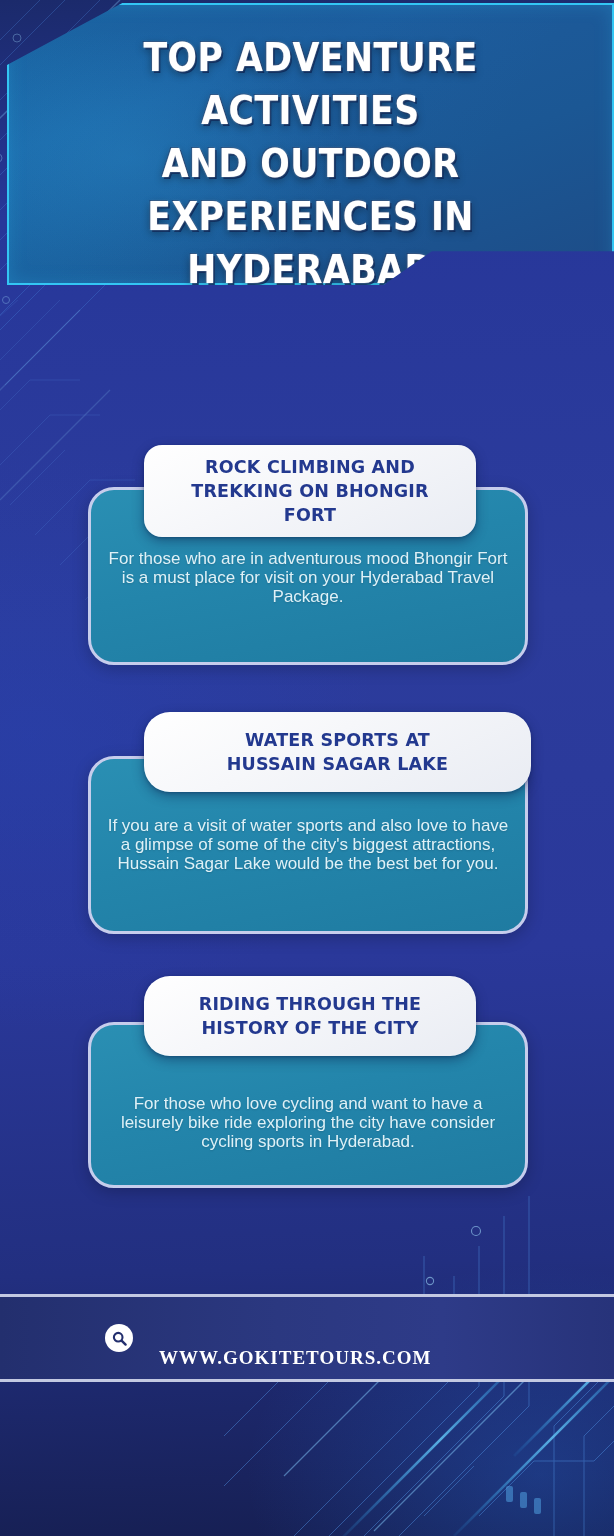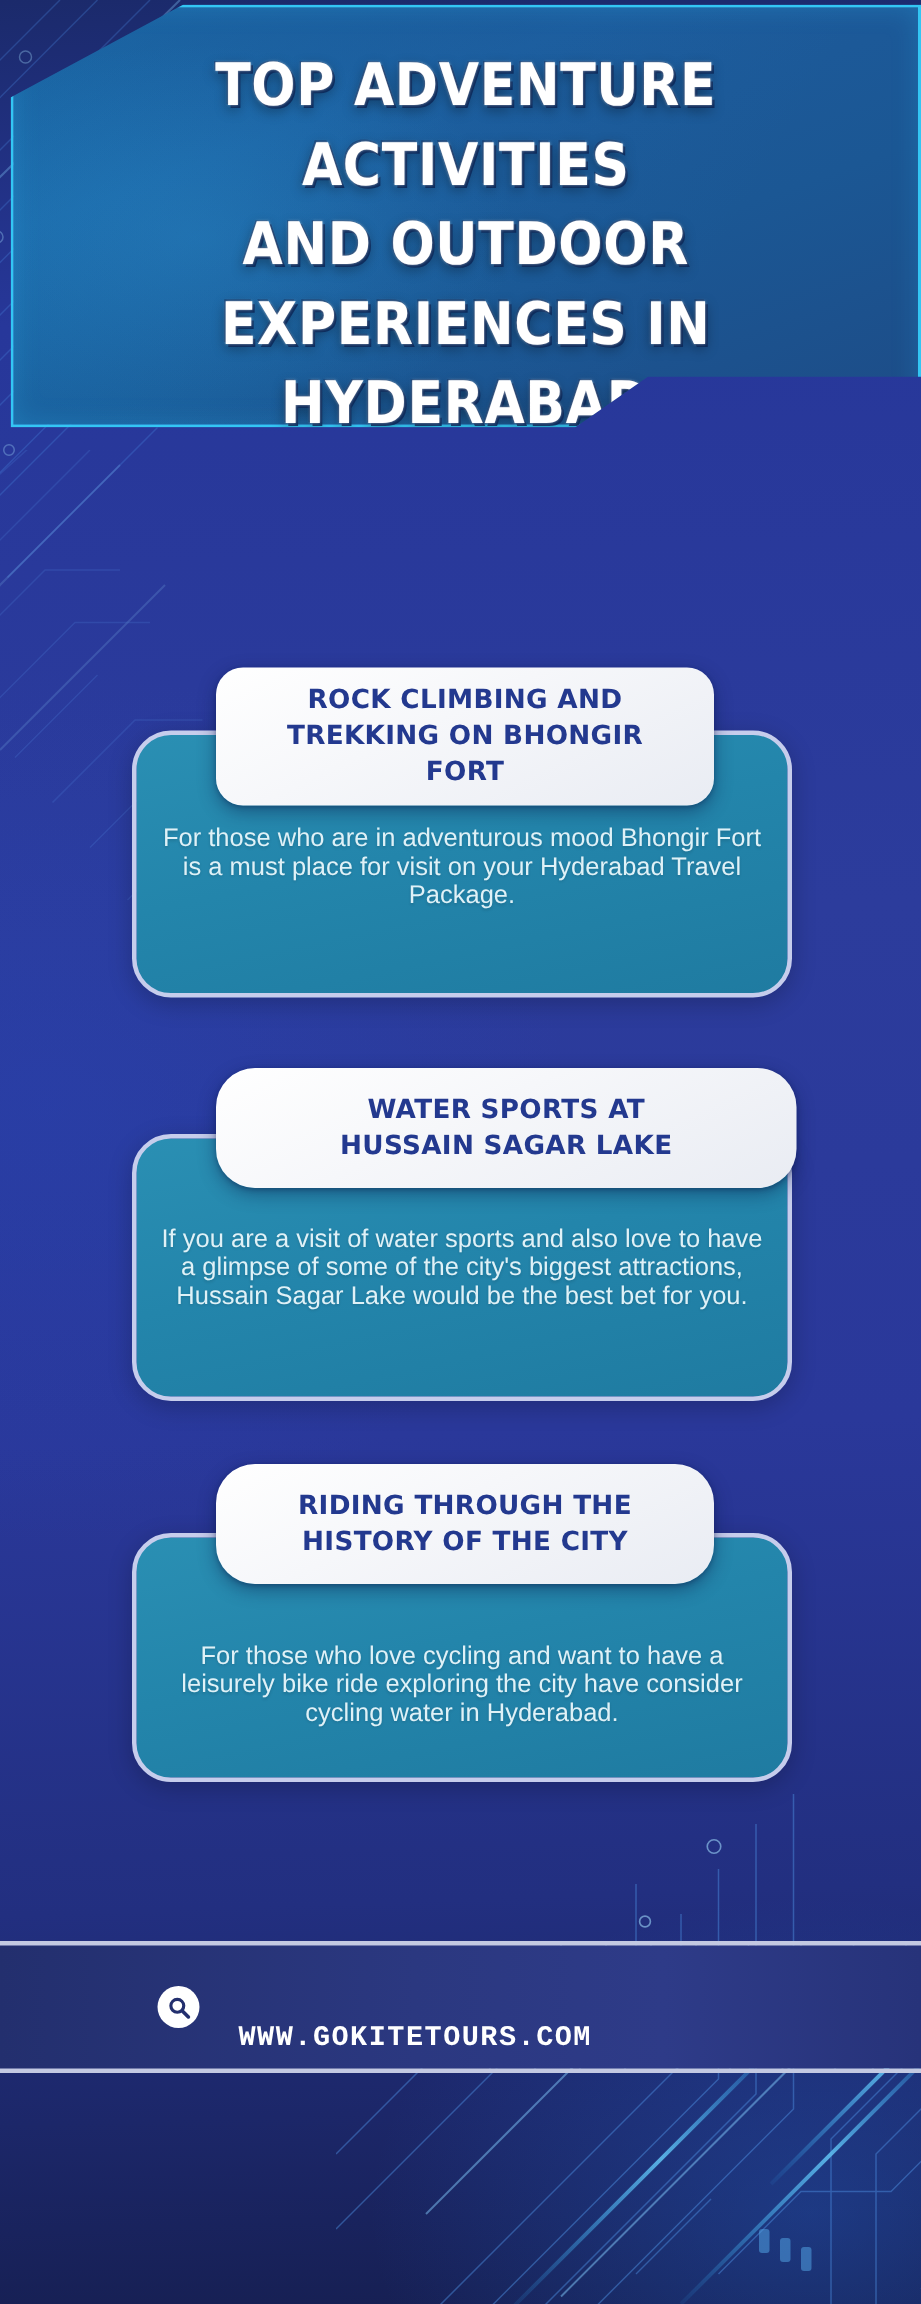--- a/index.html
+++ b/index.html
@@ -173,21 +173,21 @@
     border-radius:50%;
     background:#ffffff;
     display:flex;
     align-items:center;
     justify-content:center;
     flex:0 0 auto;
     margin-right:26px;
   }
   #footer-url {
     color:#ffffff;
-    font-family:Liberation Mono, monospace;
+    font-family:Liberation Serif, serif;
     font-weight:bold;
     font-size:19px;
     letter-spacing:1.0px;
     text-transform:uppercase;
     white-space:nowrap;
     margin-top:40px;
   }
 </style>
 </head>
 <body>
@@ -330,21 +330,21 @@
     </div>
     <div class="card-desc">If you are a visit of water sports and also love to have a glimpse of some of the city's biggest attractions, Hussain Sagar Lake would be the best bet for you.</div>
   </div>
 
   <div class="card" id="card-3">
     <div class="card-body"></div>
     <div class="card-plate">
       <div class="card-title">RIDING THROUGH THE
 HISTORY OF THE CITY</div>
     </div>
-    <div class="card-desc">For those who love cycling and want to have a leisurely bike ride exploring the city have consider cycling water in Hyderabad.</div>
+    <div class="card-desc">For those who love cycling and want to have a leisurely bike ride exploring the city have consider cycling sports in Hyderabad.</div>
   </div>
 
   <div id="footer">
     <div id="footer-content">
       <span id="footer-icon">
         <svg width="17" height="17" viewBox="0 0 17 17" fill="none" xmlns="http://www.w3.org/2000/svg">
           <circle cx="7.2" cy="7.2" r="4.3" stroke="#232f6e" stroke-width="2.1" fill="none"></circle>
           <line x1="10.6" y1="10.6" x2="14.6" y2="14.6" stroke="#232f6e" stroke-width="2.4" stroke-linecap="round"></line>
         </svg>
       </span>

